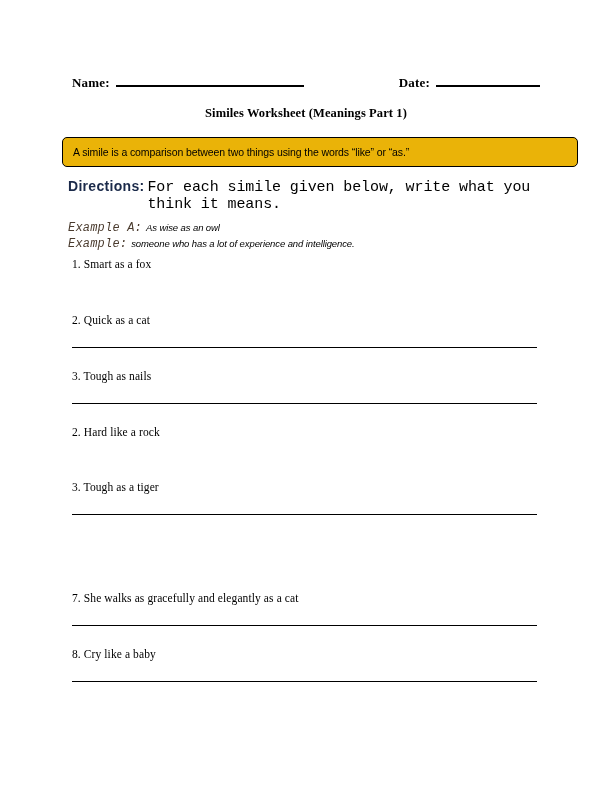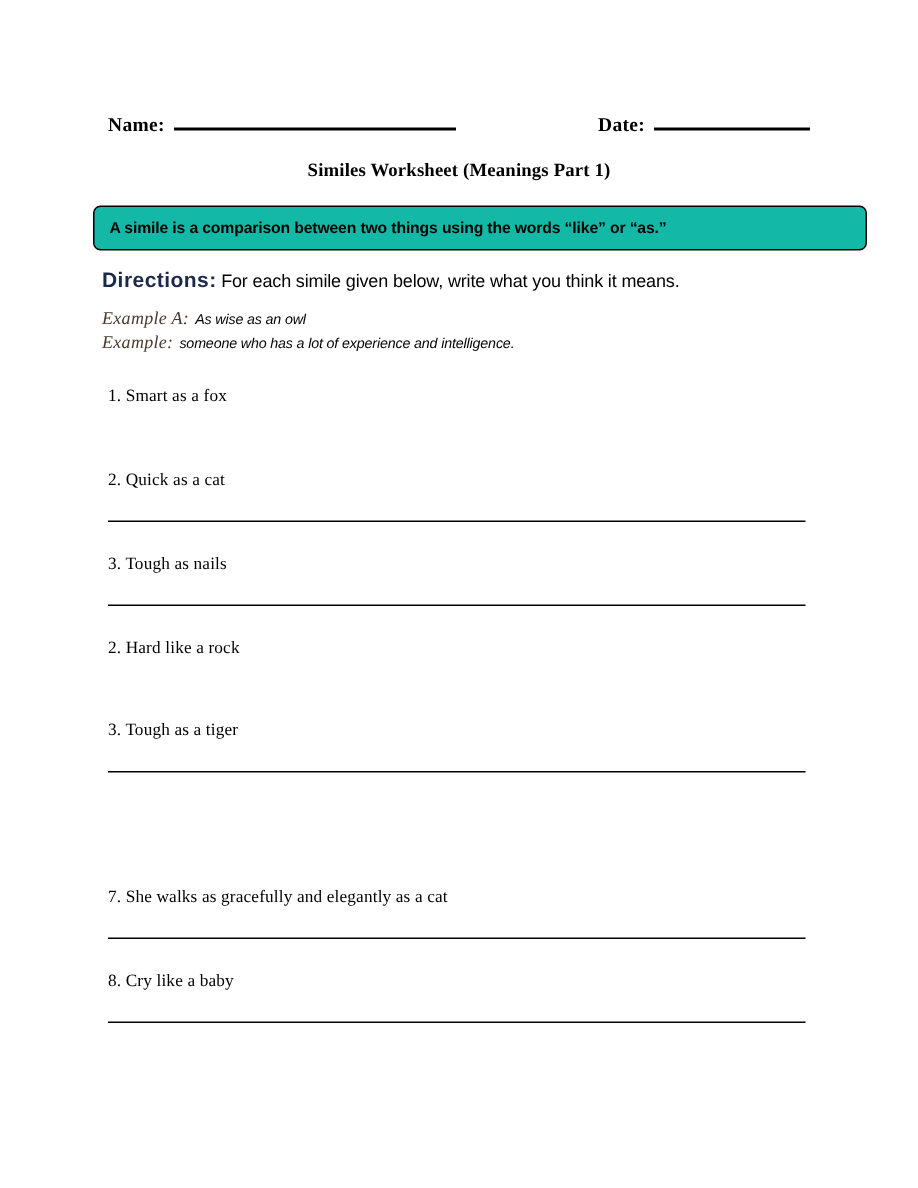--- a/index.html
+++ b/index.html
@@ -71,24 +71,23 @@
   
   .definition-box {
     position: absolute;
     left: 62px;
     top: 137px;
     width: 516px;
     height: 30px;
     box-sizing: border-box;
     border: 1.6px solid #000;
     border-radius: 5px;
-    background: #14b8a6;
+    background: #eab308;
     display: flex;
     align-items: center;
-    font-weight: bold;
   }
   .definition-text {
     font-family: "Liberation Sans", sans-serif;
     font-size: 10.5px;
     padding-left: 10px;
     letter-spacing: -0.1px;
     color: #000;
   }
 
   
@@ -102,22 +101,22 @@
   }
   .directions-label {
     font-family: "Liberation Sans", sans-serif;
     font-weight: bold;
     font-size: 14px;
     color: #1b2a4a;
     letter-spacing: 0.3px;
     margin-right: 3px;
   }
   .directions-text {
-    font-family: Liberation Sans, sans-serif;
-    font-size: 12px;
+    font-family: Liberation Mono, monospace;
+    font-size: 15px;
     color: #000;
     letter-spacing: -0.1px;
   }
 
   
   .example-row {
     position: absolute;
     left: 68px;
     top: 205px;
     display: flex;
@@ -125,27 +124,28 @@
   }
   .answer-row {
     position: absolute;
     left: 68px;
     top: 221px;
     display: flex;
     align-items: baseline;
   }
   .example-label,
   .answer-label {
-    font-family: Liberation Serif, serif;
+    font-family: Liberation Mono, monospace;
     font-style: italic;
     font-size: 12px;
     color: #4a3b2e;
     letter-spacing: 0.2px;
     margin-right: 4px;
     white-space: nowrap;
+    margin-top: 16px;
   }
   .example-value,
   .answer-value {
     font-family: "Liberation Sans", sans-serif;
     font-style: italic;
     font-size: 9.5px;
     color: #000;
     letter-spacing: -0.1px;
     white-space: nowrap;
   }

